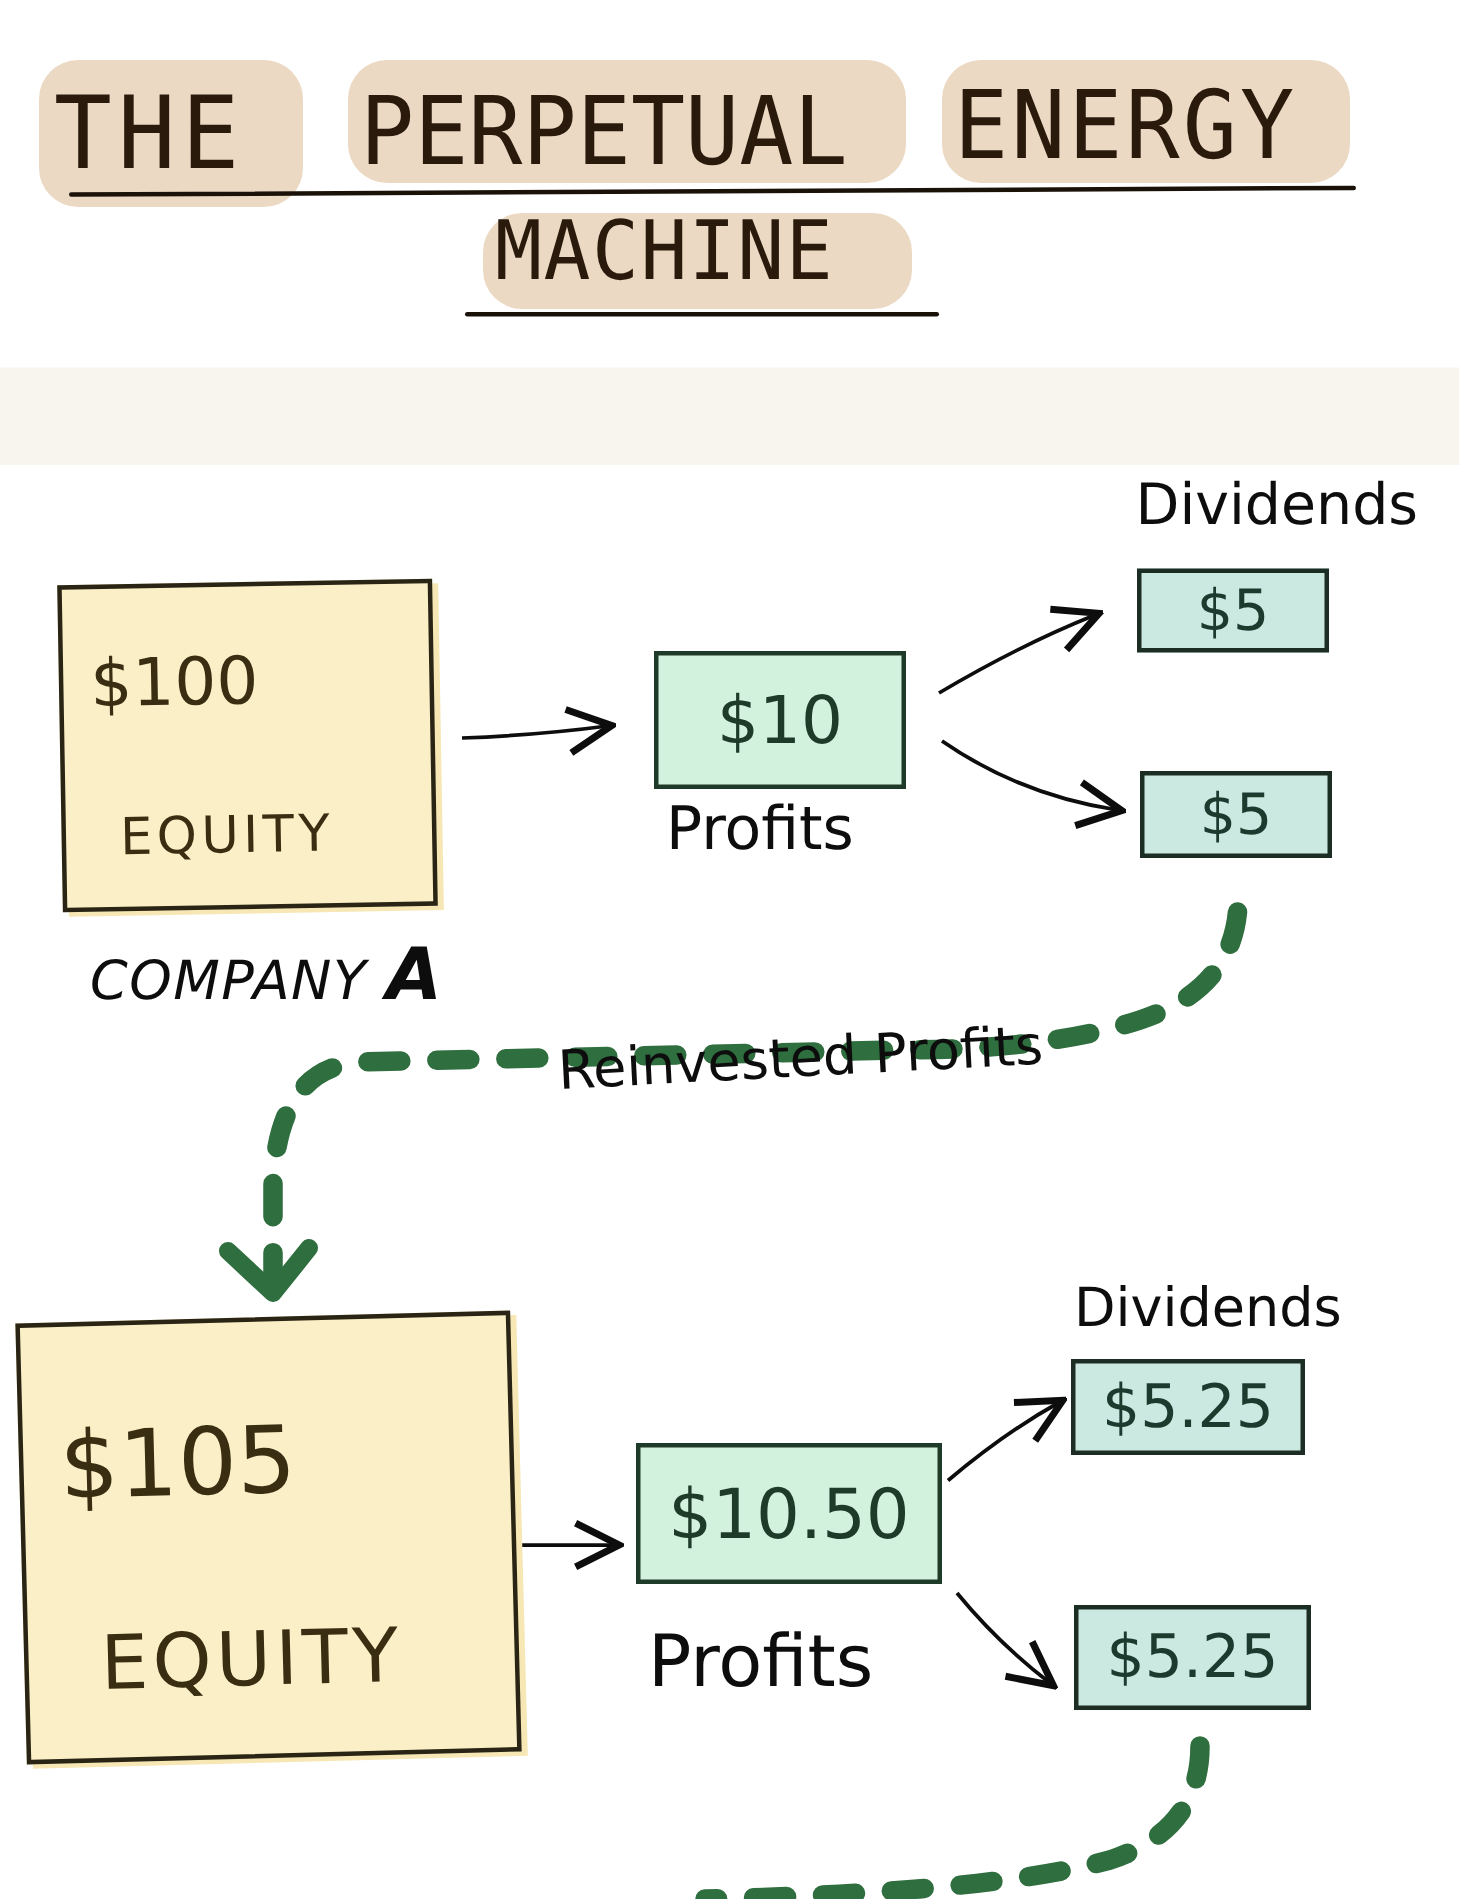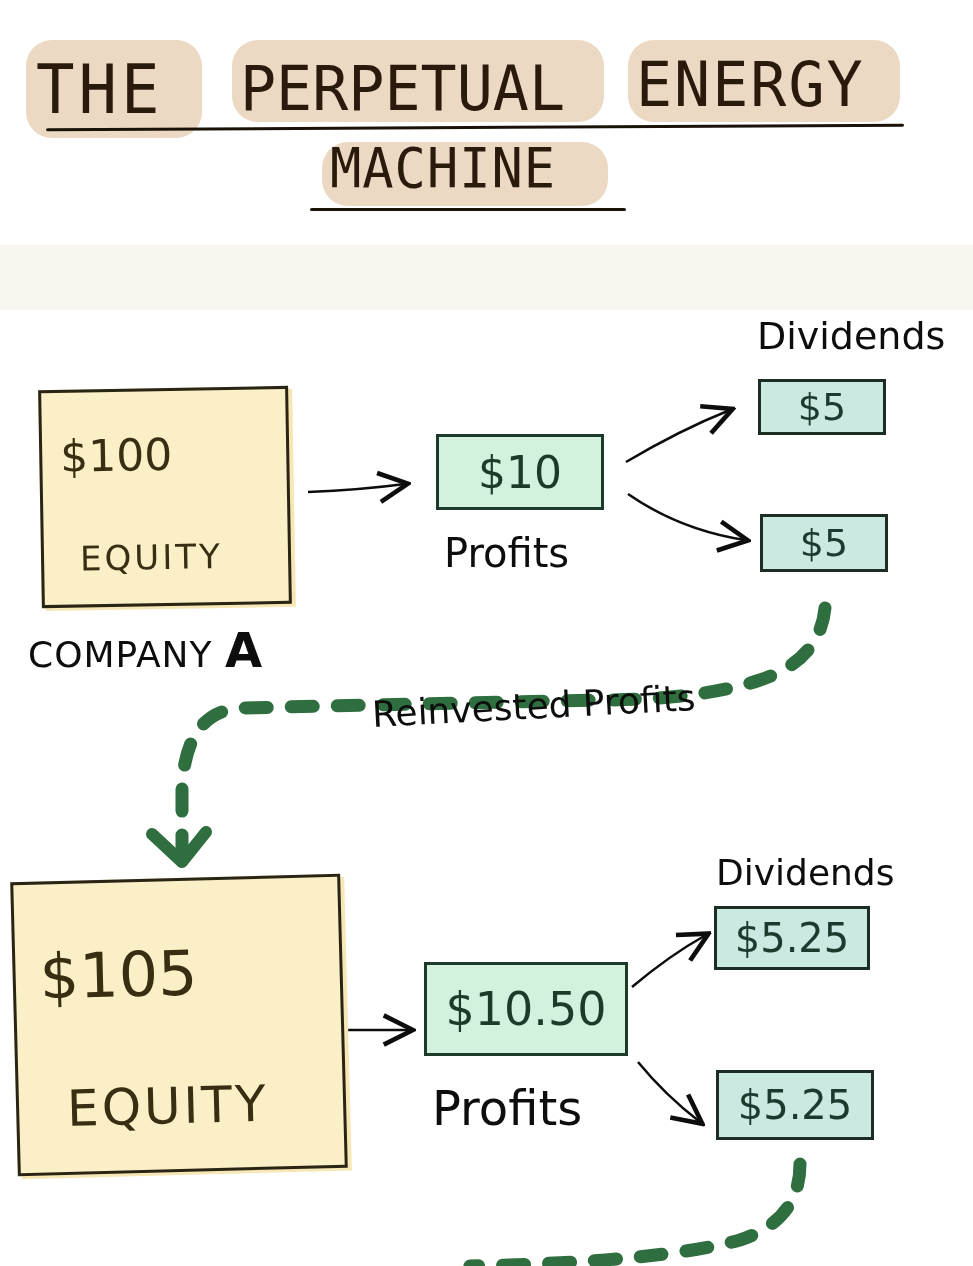--- a/index.html
+++ b/index.html
@@ -84,26 +84,26 @@
   <path d="M638 1062 Q665 1095 700 1122" fill="none" stroke="#0d0d0d" stroke-width="2.5" marker-end="url(#ah)"></path>
 
   <path d="M800 1164 Q800 1220 740 1240 Q660 1262 470 1266" fill="none" stroke="#2f6e3e" stroke-width="13" stroke-linecap="round" stroke-dasharray="22 24"></path>
 </svg>
 
 <div>
   <div class="equity-box" style="left:40px;top:388px;width:250px;height:218px;transform:rotate(-1deg);">
     <div class="equity-amt" style="left:18px;top:38px;font-size:44px;">$100</div>
     <div class="equity-label" style="left:36px;top:146px;font-size:34px;">EQUITY</div>
   </div>
-  <div class="label" style="left:28px;top:622px;font-size:36px;letter-spacing:1px;">
+  <div class="label" style="left:60px;top:622px;font-size:36px;letter-spacing:1px;font-style:italic;">
     <span>COMPANY</span>
     <span style="font-size:48px;font-weight:bold;">A</span>
   </div>
 
-  <div class="profit-box" style="left:436px;top:434px;width:168px;height:76px;font-size:44px;">$10</div>
+  <div class="profit-box" style="left:436px;top:434px;width:168px;height:92px;font-size:44px;">$10</div>
   <div class="label" style="left:444px;top:530px;font-size:40px;">Profits</div>
 
   <div class="label" style="left:757px;top:314px;font-size:38px;">Dividends</div>
   <div class="div-box" style="left:758px;top:379px;width:128px;height:56px;font-size:38px;">$5</div>
   <div class="div-box" style="left:760px;top:514px;width:128px;height:58px;font-size:38px;">$5</div>
 </div>
 
 <div class="label" style="left:372px;top:694px;font-size:36px;transform:rotate(-3deg);transform-origin:left center;">Reinvested Profits</div>
 
 <div>

